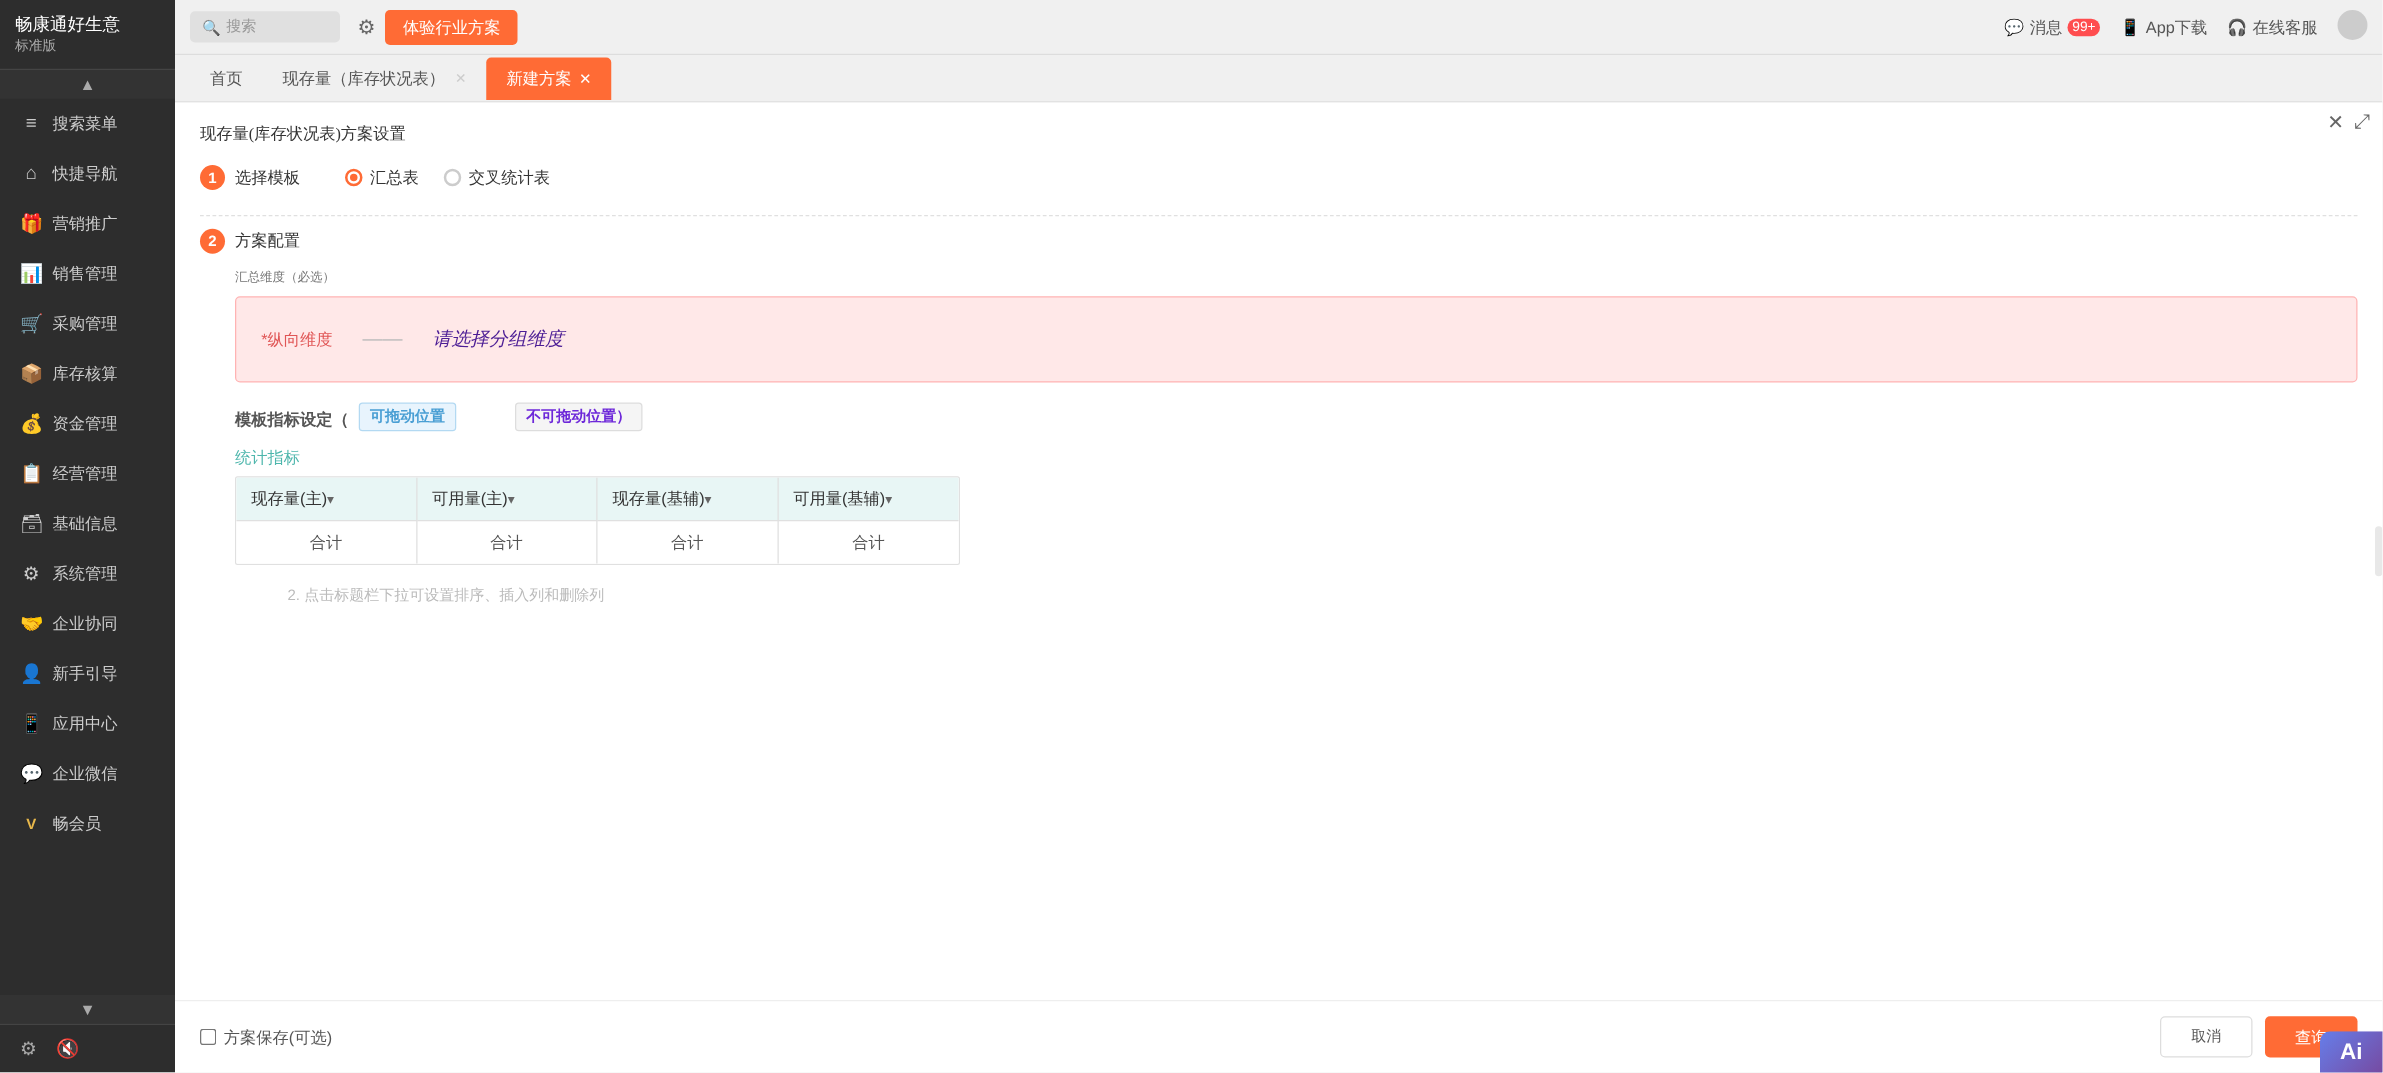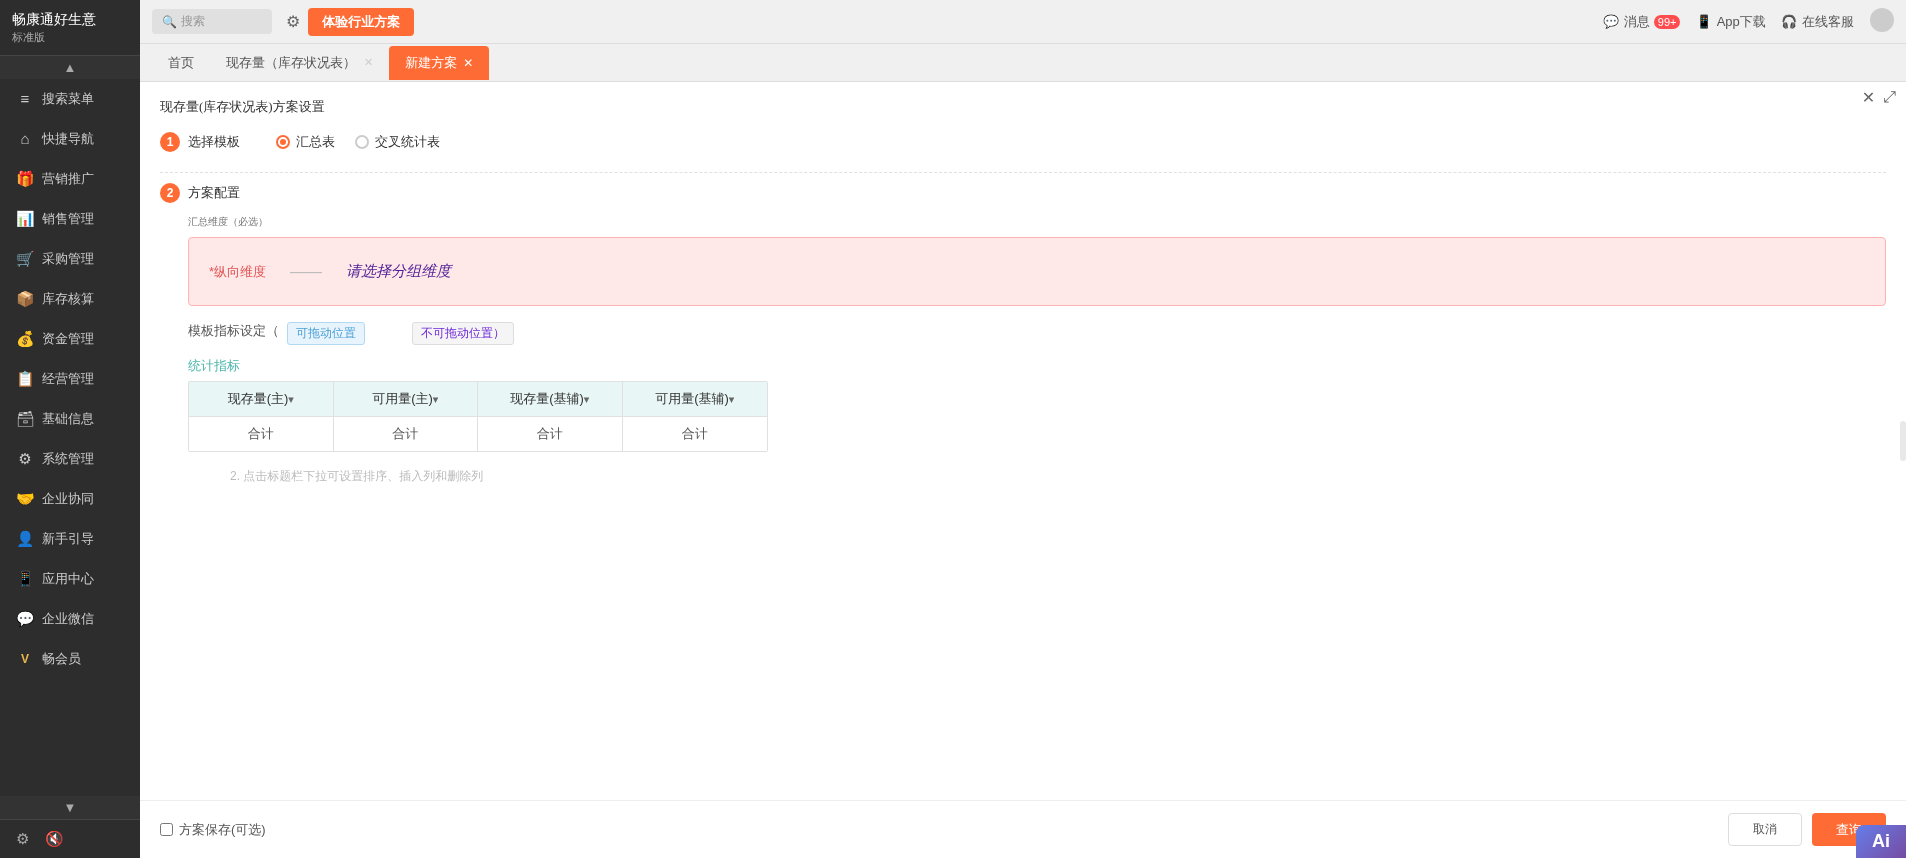--- a/index.html
+++ b/index.html
@@ -80,21 +80,20 @@
     }
     .topbar-actions { display: flex; align-items: center; gap: 8px; margin-left: 4px; }
     .btn-industry {
       background: #ff6b35;
       color: #fff;
       border: none;
       padding: 5px 14px;
       border-radius: 4px;
       cursor: pointer;
       font-size: 13px;
-      font-weight: bold;
     }
     .topbar-right { margin-left: auto; display: flex; align-items: center; gap: 16px; color: #555; font-size: 13px; }
     .badge-msg { position: relative; display: inline-flex; align-items: center; gap: 4px; cursor: pointer; }
     .badge { background: #ff4d4f; color: #fff; border-radius: 8px; padding: 1px 4px; font-size: 11px; }
     .topbar-user { color: #555; cursor: pointer; }
 
     
     .tabs {
       background: #f0f0f0;
       display: flex;
@@ -192,42 +191,42 @@
       align-items: center;
       gap: 16px;
       margin-bottom: 16px;
     }
     .dim-label { color: #e05555; font-size: 13px; }
     .dim-separator { color: #bbb; font-size: 16px; margin: 0 8px; }
     .dim-placeholder { color: #4c1d95; font-size: 15px; font-style: italic; }
 
     
     .indicator-settings { margin-bottom: 12px; }
-    .indicator-label { font-size: 13px; color: #555; margin-bottom: 8px; display: flex; align-items: flex-start; gap: 8px; }
+    .indicator-label { font-size: 13px; color: #555; margin-bottom: 8px; display: flex; align-items: flex-end; gap: 8px; font-weight: bold; }
     .indicator-tag {
       display: inline-block;
       padding: 2px 8px;
       border-radius: 3px;
       font-size: 12px;
       margin-right: 6px;
     }
     .tag-draggable { background: #e8f4fd; color: #4a9fd4; border: 1px solid #b3d9f2; }
     .tag-no-drag { background: #f5f5f5; color: #6d28d9; border: 1px solid #ddd; margin-left: 33px; }
 
     
     .stats-section { margin-bottom: 16px; }
     .stats-label { color: #4db6ac; font-size: 13px; margin-bottom: 6px; }
     .stats-table { border: 1px solid #e0e0e0; border-radius: 2px; overflow: hidden; width: 580px; }
     .stats-table-header { display: grid; grid-template-columns: repeat(4, 1fr); background: #e8f6f5; }
     .stats-col-header {
       padding: 8px 12px;
       border-right: 1px solid #e0e0e0;
       display: flex;
       align-items: center;
-      justify-content: center;
+      justify-content: flex-start;
       font-size: 13px;
       color: #333;
     }
     .stats-col-header:last-child { border-right: none; }
     .stats-table-body { display: grid; grid-template-columns: repeat(4, 1fr); background: #fff; }
     .stats-col-cell {
       padding: 8px 12px;
       border-right: 1px solid #e0e0e0;
       border-top: 1px solid #e0e0e0;
       font-size: 13px;

